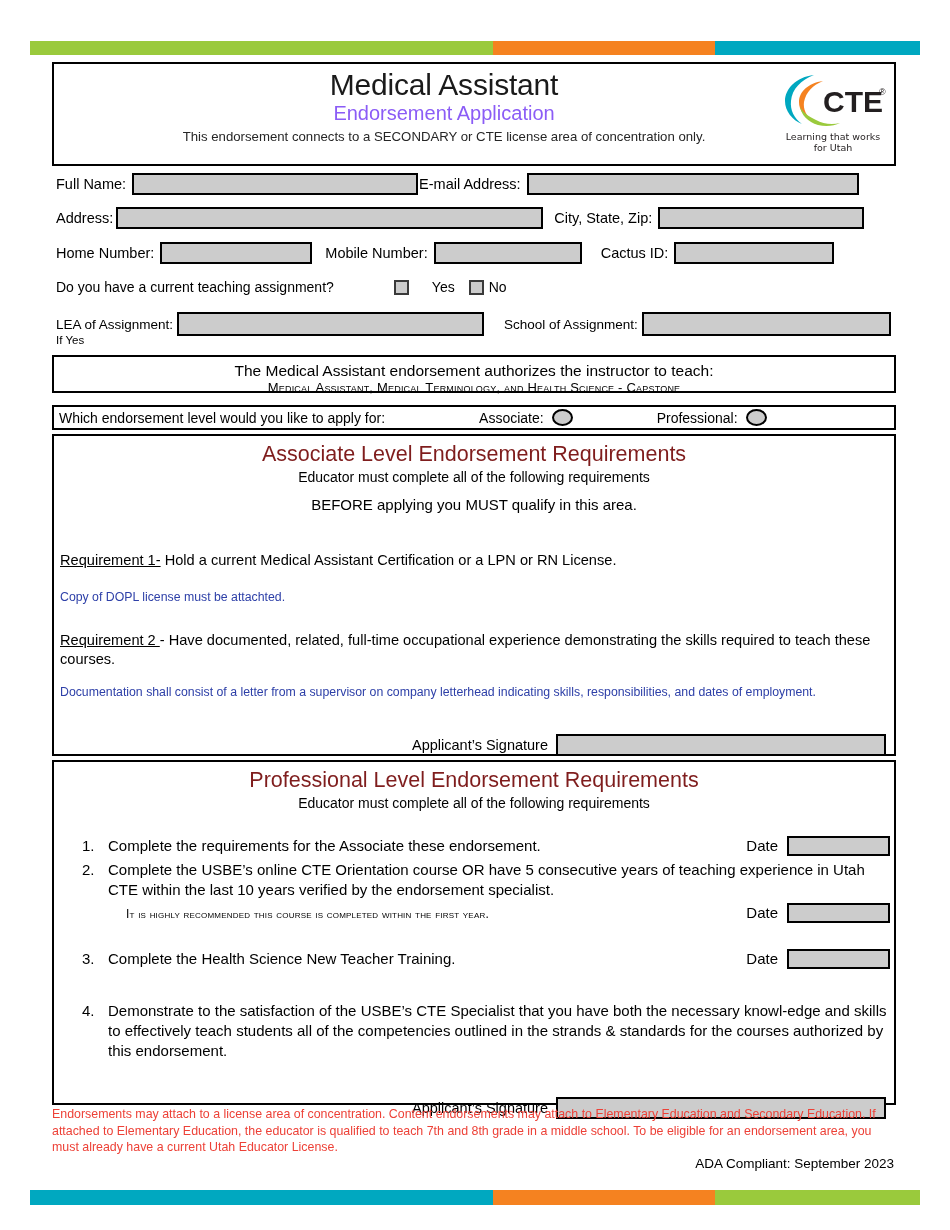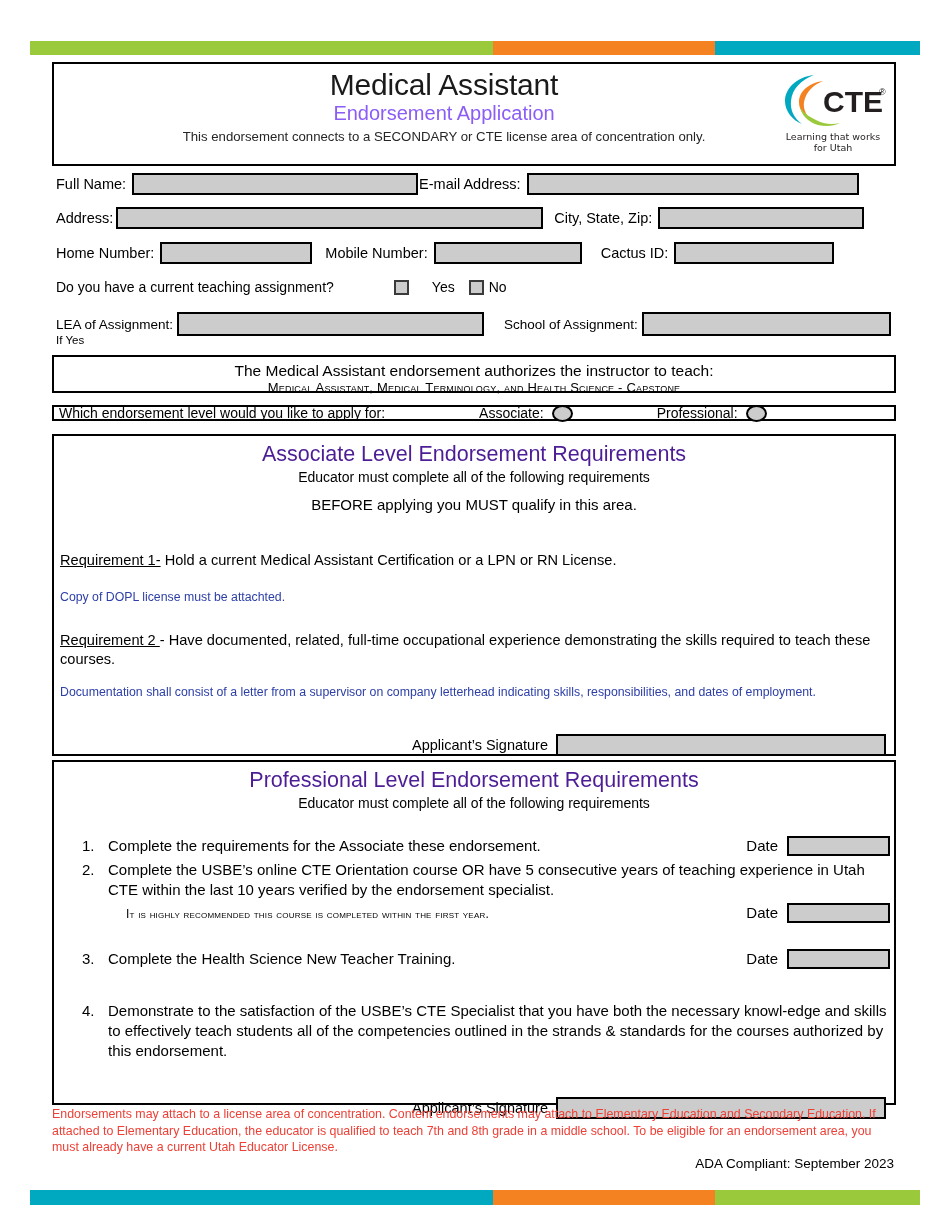--- a/index.html
+++ b/index.html
@@ -128,21 +128,21 @@
   .auth-line2 {
     text-align: center;
     font-size: 13px;
     font-variant: small-caps;
     line-height: 1.25;
     letter-spacing: 0.2px;
   }
 
   .level-box {
     top: 405px;
-    height: 16px;
+    height: 25px;
     display: flex;
     align-items: center;
     font-size: 14px;
     padding-left: 5px;
   }
   .radio-oval {
     display: inline-block;
     width: 21px;
     height: 17px;
     border: 2px solid #000;
@@ -153,21 +153,21 @@
   }
 
   .assoc-box { top: 434px; height: 322px; }
   .prof-box { top: 760px; height: 345px; }
 
   .sec-title {
     text-align: center;
     font-size: 21.5px;
     line-height: 1.2;
     margin-top: 6px;
-    color: #4c1d95;
+    color: #7f1d1d;
   }
   .sec-sub {
     text-align: center;
     font-size: 14px;
     line-height: 1.25;
     margin-top: 1px;
   }
   .sec-sub2 {
     text-align: center;
     font-size: 15px;

